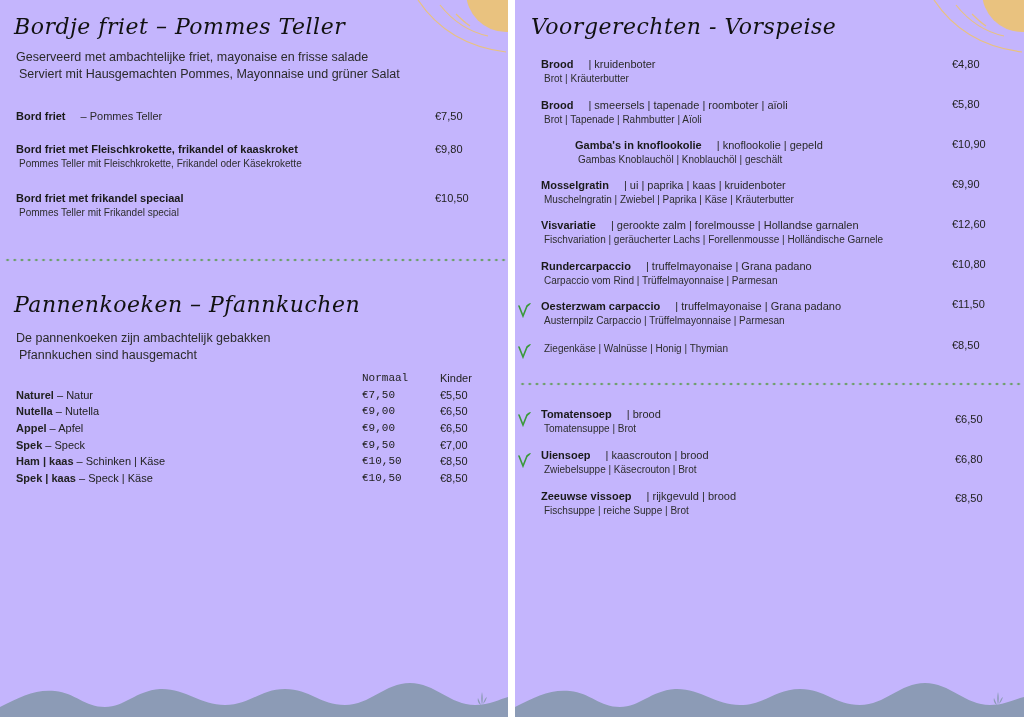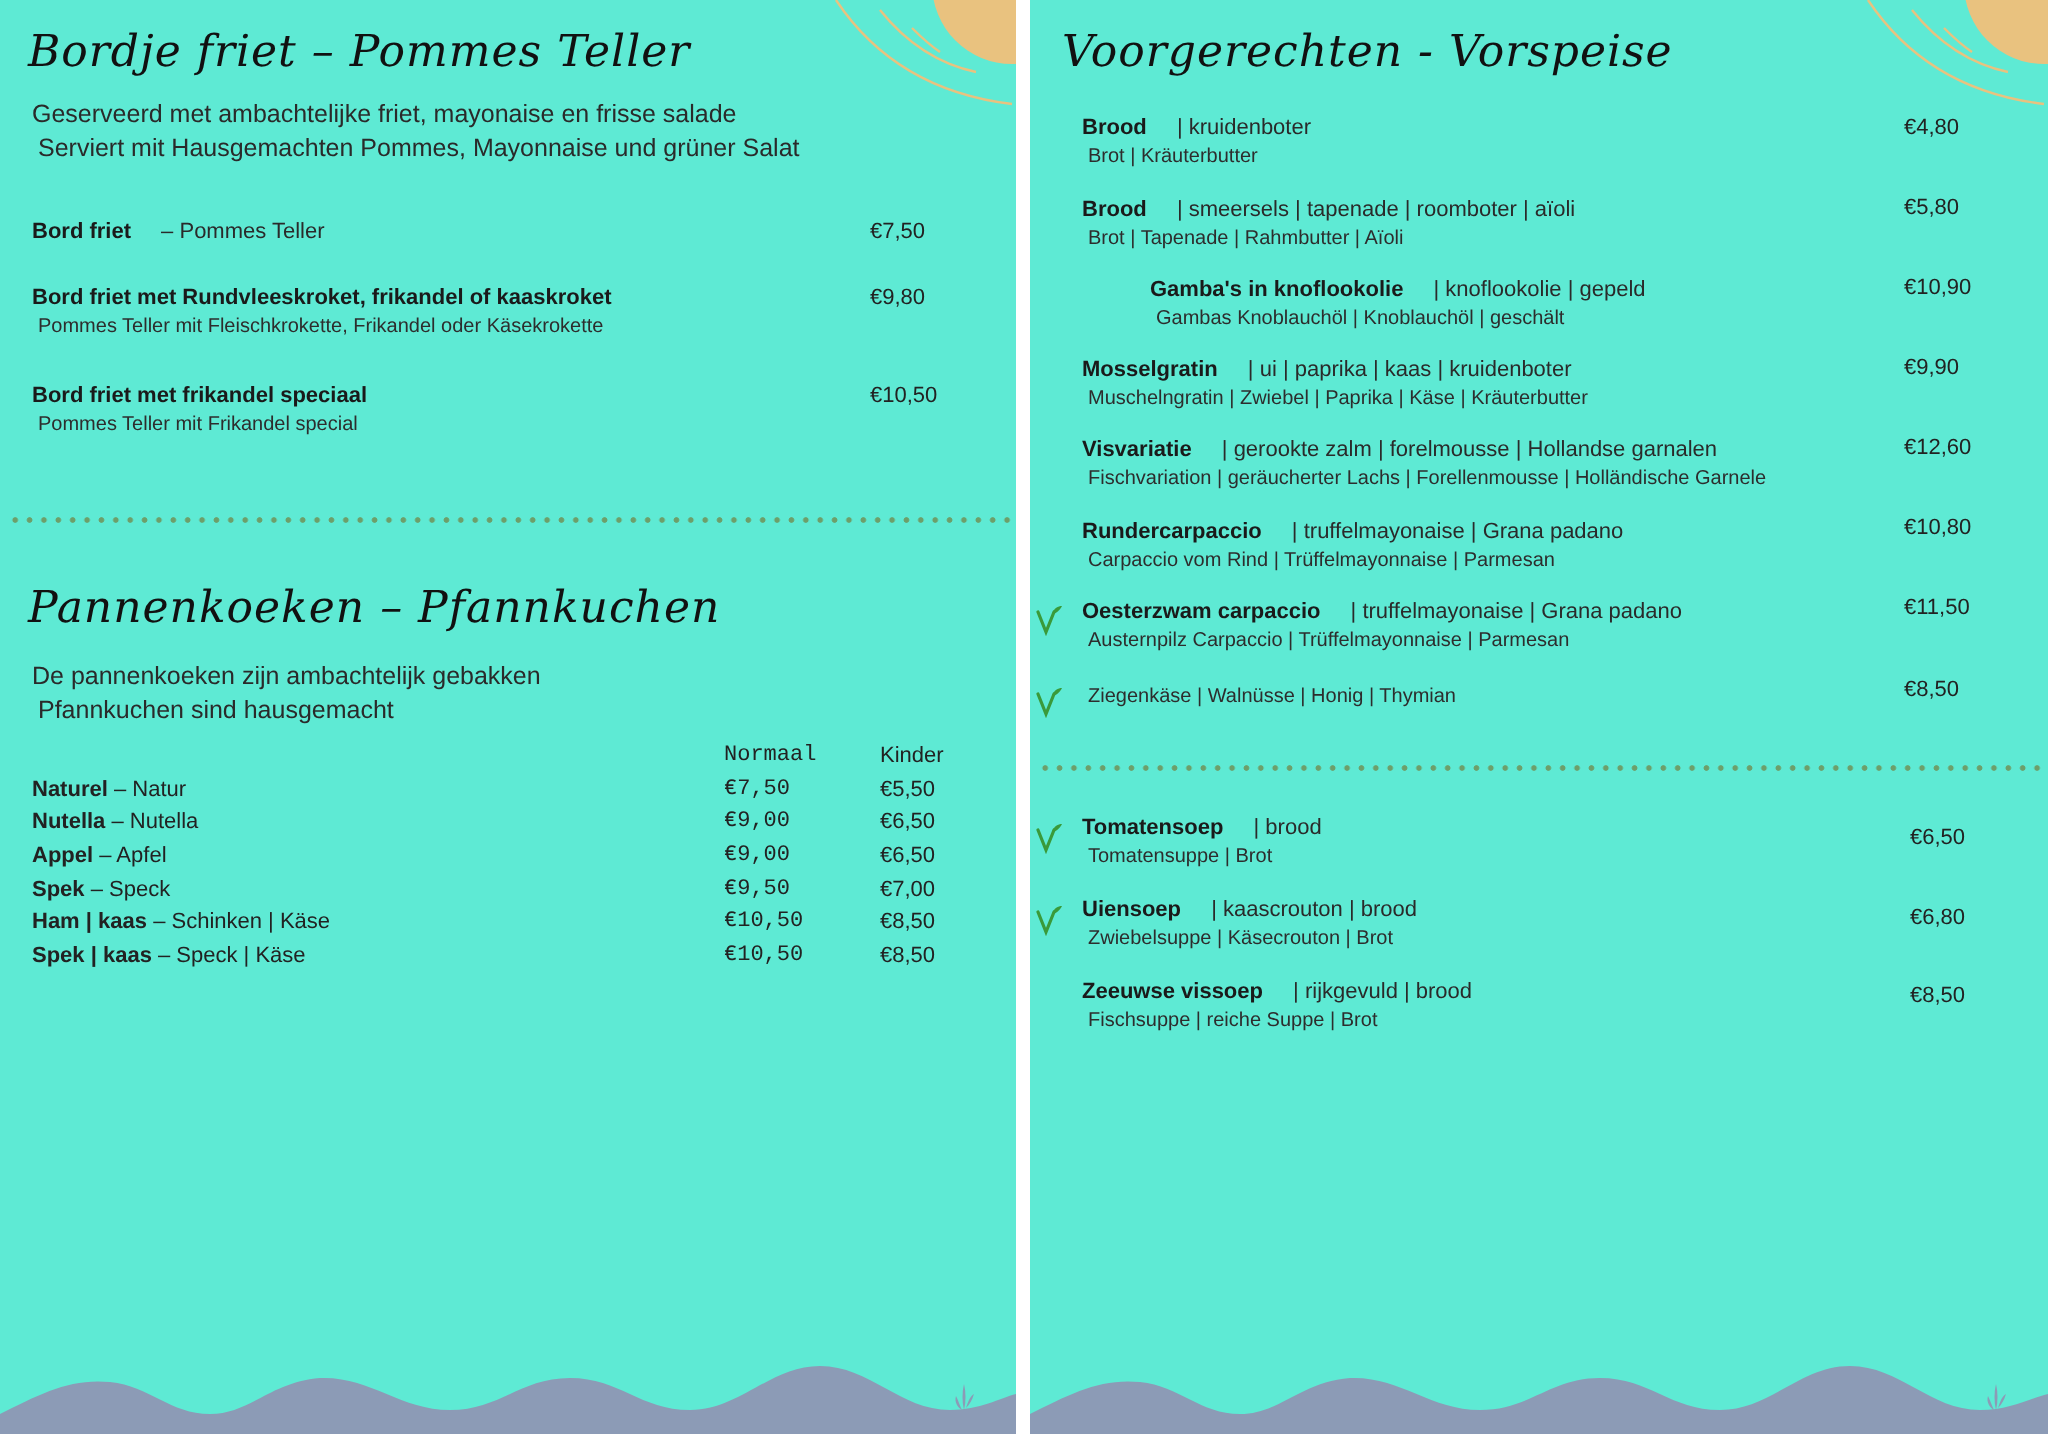--- a/index.html
+++ b/index.html
@@ -1,21 +1,21 @@
 <!DOCTYPE html>
 <html><head>
   <meta charset="utf-8">
   <style>
     * { margin: 0; padding: 0; box-sizing: border-box; }
     html, body { width: 1024px; height: 717px; background: #ffffff; overflow: hidden; }
     body { position: relative; font-family: "Liberation Sans", sans-serif; color: #1f1f1f; }
 
     .page {
       position: absolute; top: 0; height: 717px;
-      background: #5eead4; overflow: hidden;
+      background: #c4b5fd; overflow: hidden;
     }
     .page.left { left: 0; width: 508px; }
     .page.right { left: 515px; width: 509px; }
 
     .sun { position: absolute; top: 0; right: 0; width: 110px; height: 60px; }
 
     .script-title {
       position: absolute;
       font-family: "DejaVu Serif", serif;
       font-style: italic;
@@ -67,21 +67,21 @@
     <span>Geserveerd met ambachtelijke friet, mayonaise en frisse salade</span>
     <span class="de">Serviert mit Hausgemachten Pommes, Mayonnaise und grüner Salat</span>
   </div>
 
   <div class="item" style="left:16px; top:110px;">
     <span class="name"><b>Bord friet</b><span> – Pommes Teller</span></span>
   </div>
   <div class="price" style="left:435px; top:110px;">€7,50</div>
 
   <div class="item" style="left:16px; top:143px;">
-    <span class="name"><b>Bord friet met Rundvleeskroket, frikandel of kaaskroket</b></span>
+    <span class="name"><b>Bord friet met Fleischkrokette, frikandel of kaaskroket</b></span>
     <span class="sub">Pommes Teller mit Fleischkrokette, Frikandel oder Käsekrokette</span>
   </div>
   <div class="price" style="left:435px; top:143px;">€9,80</div>
 
   <div class="item" style="left:16px; top:192px;">
     <span class="name"><b>Bord friet met frikandel speciaal</b></span>
     <span class="sub">Pommes Teller mit Frikandel special</span>
   </div>
   <div class="price" style="left:435px; top:192px;">€10,50</div>
 

